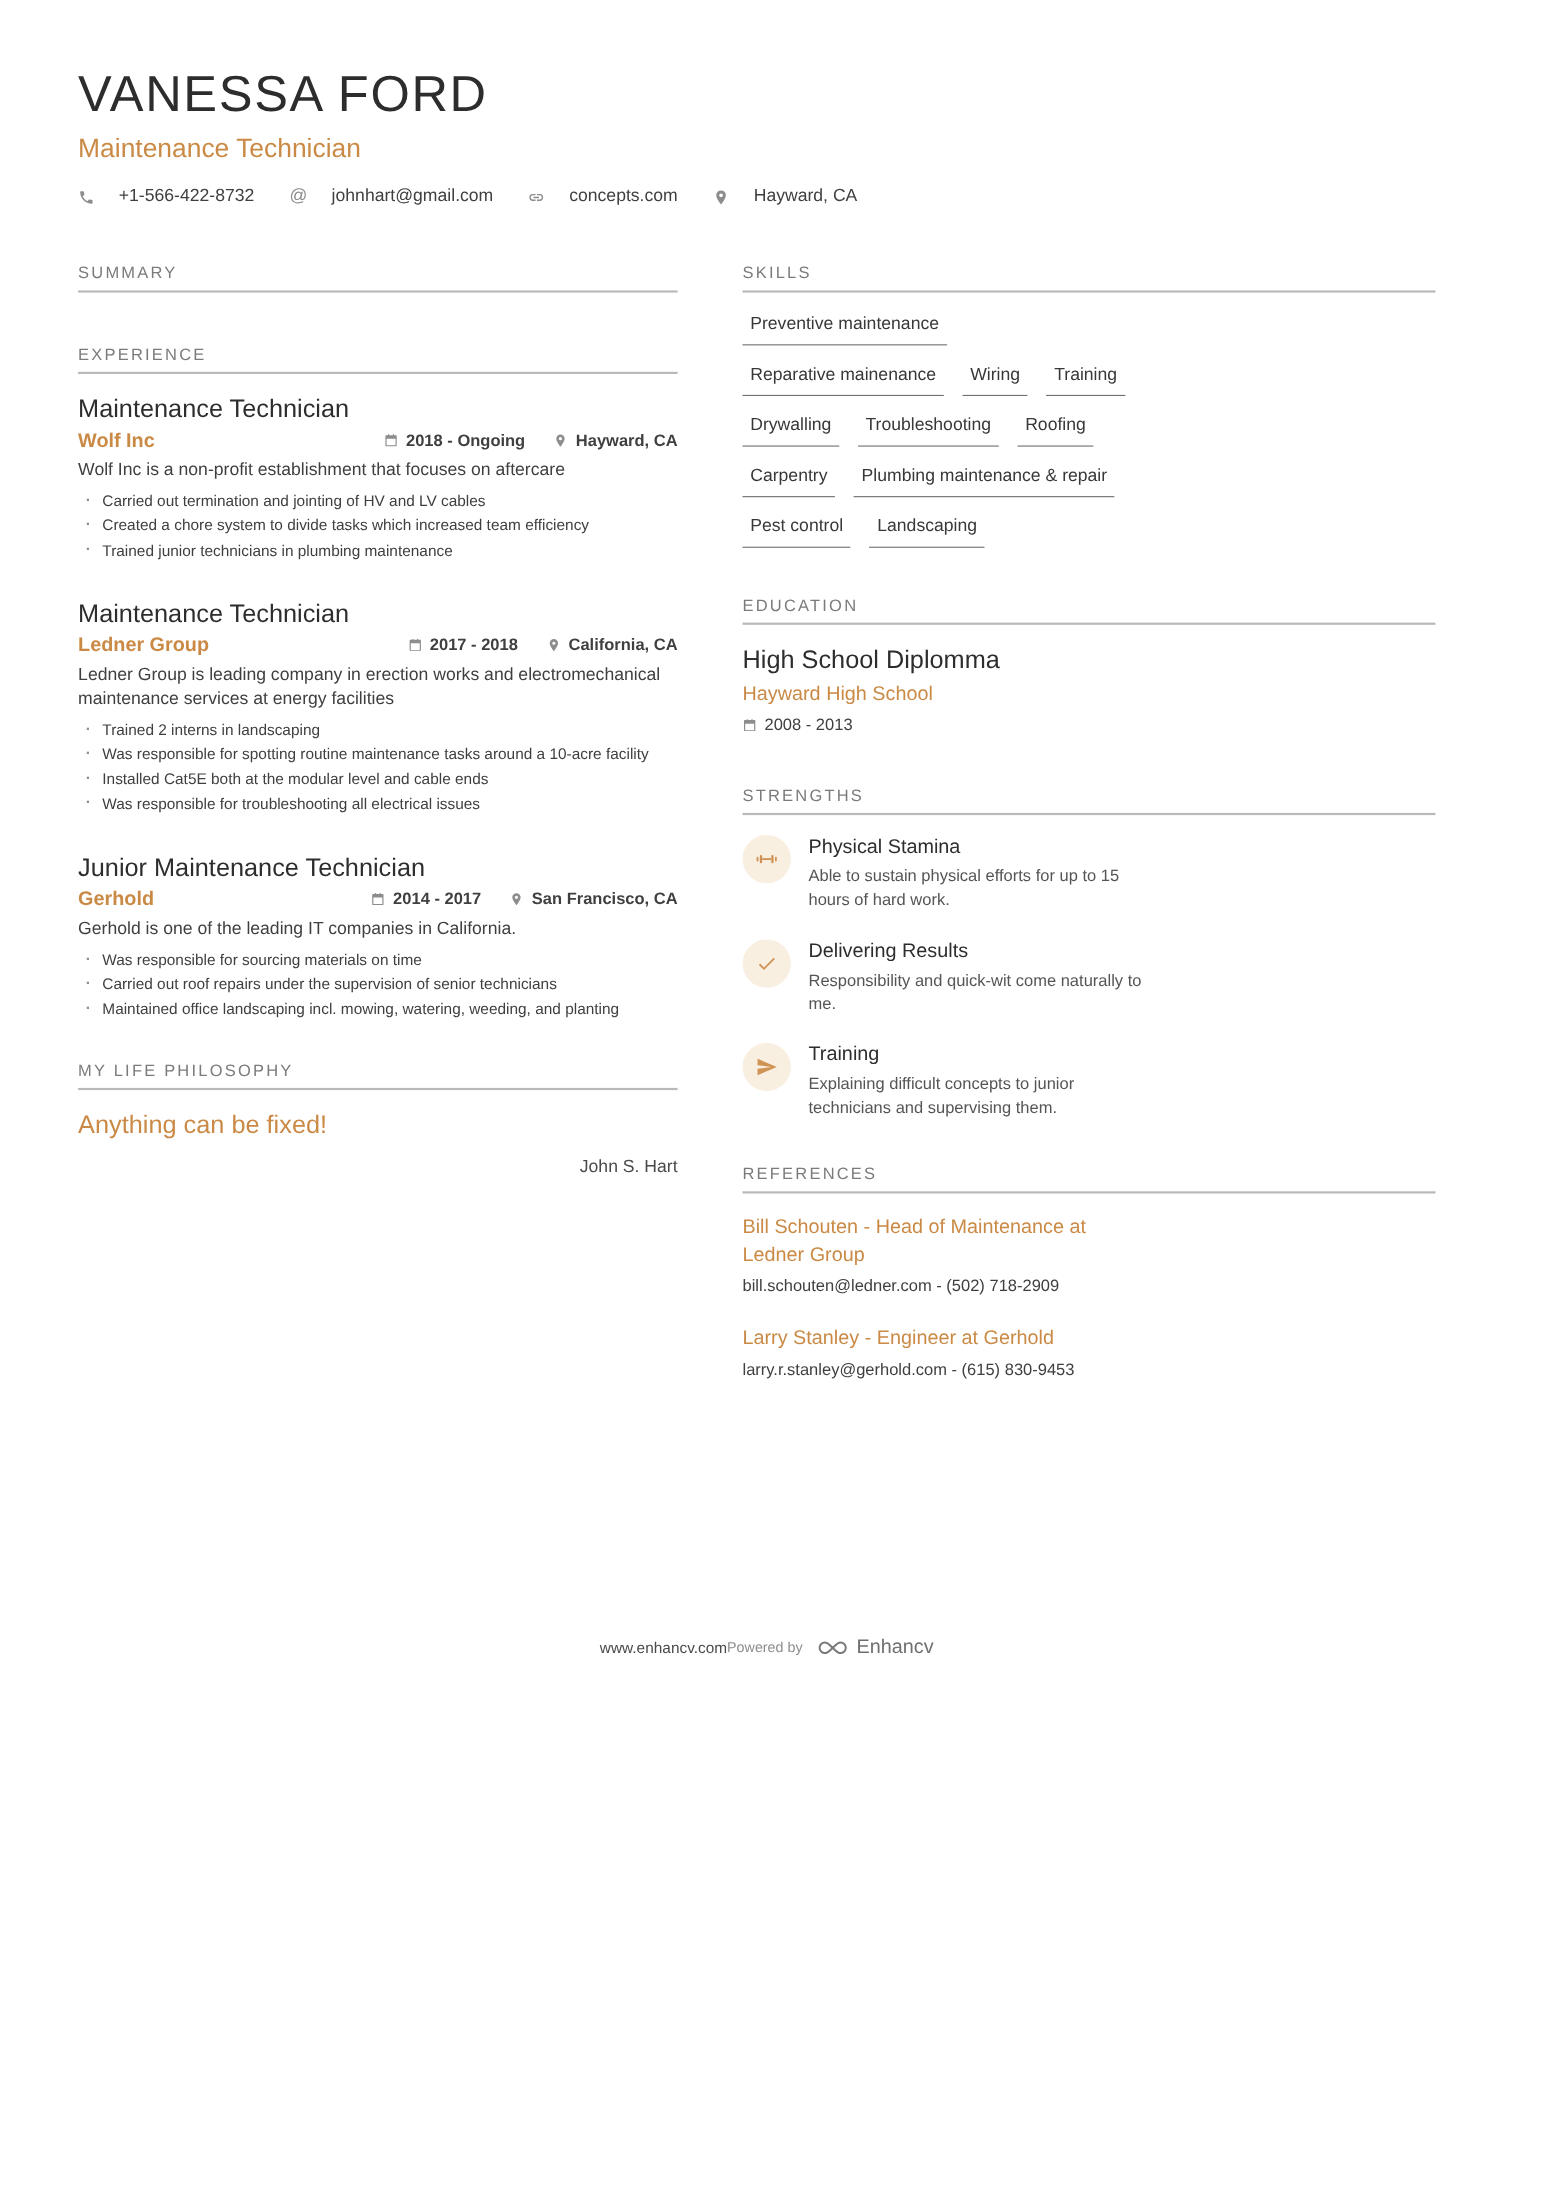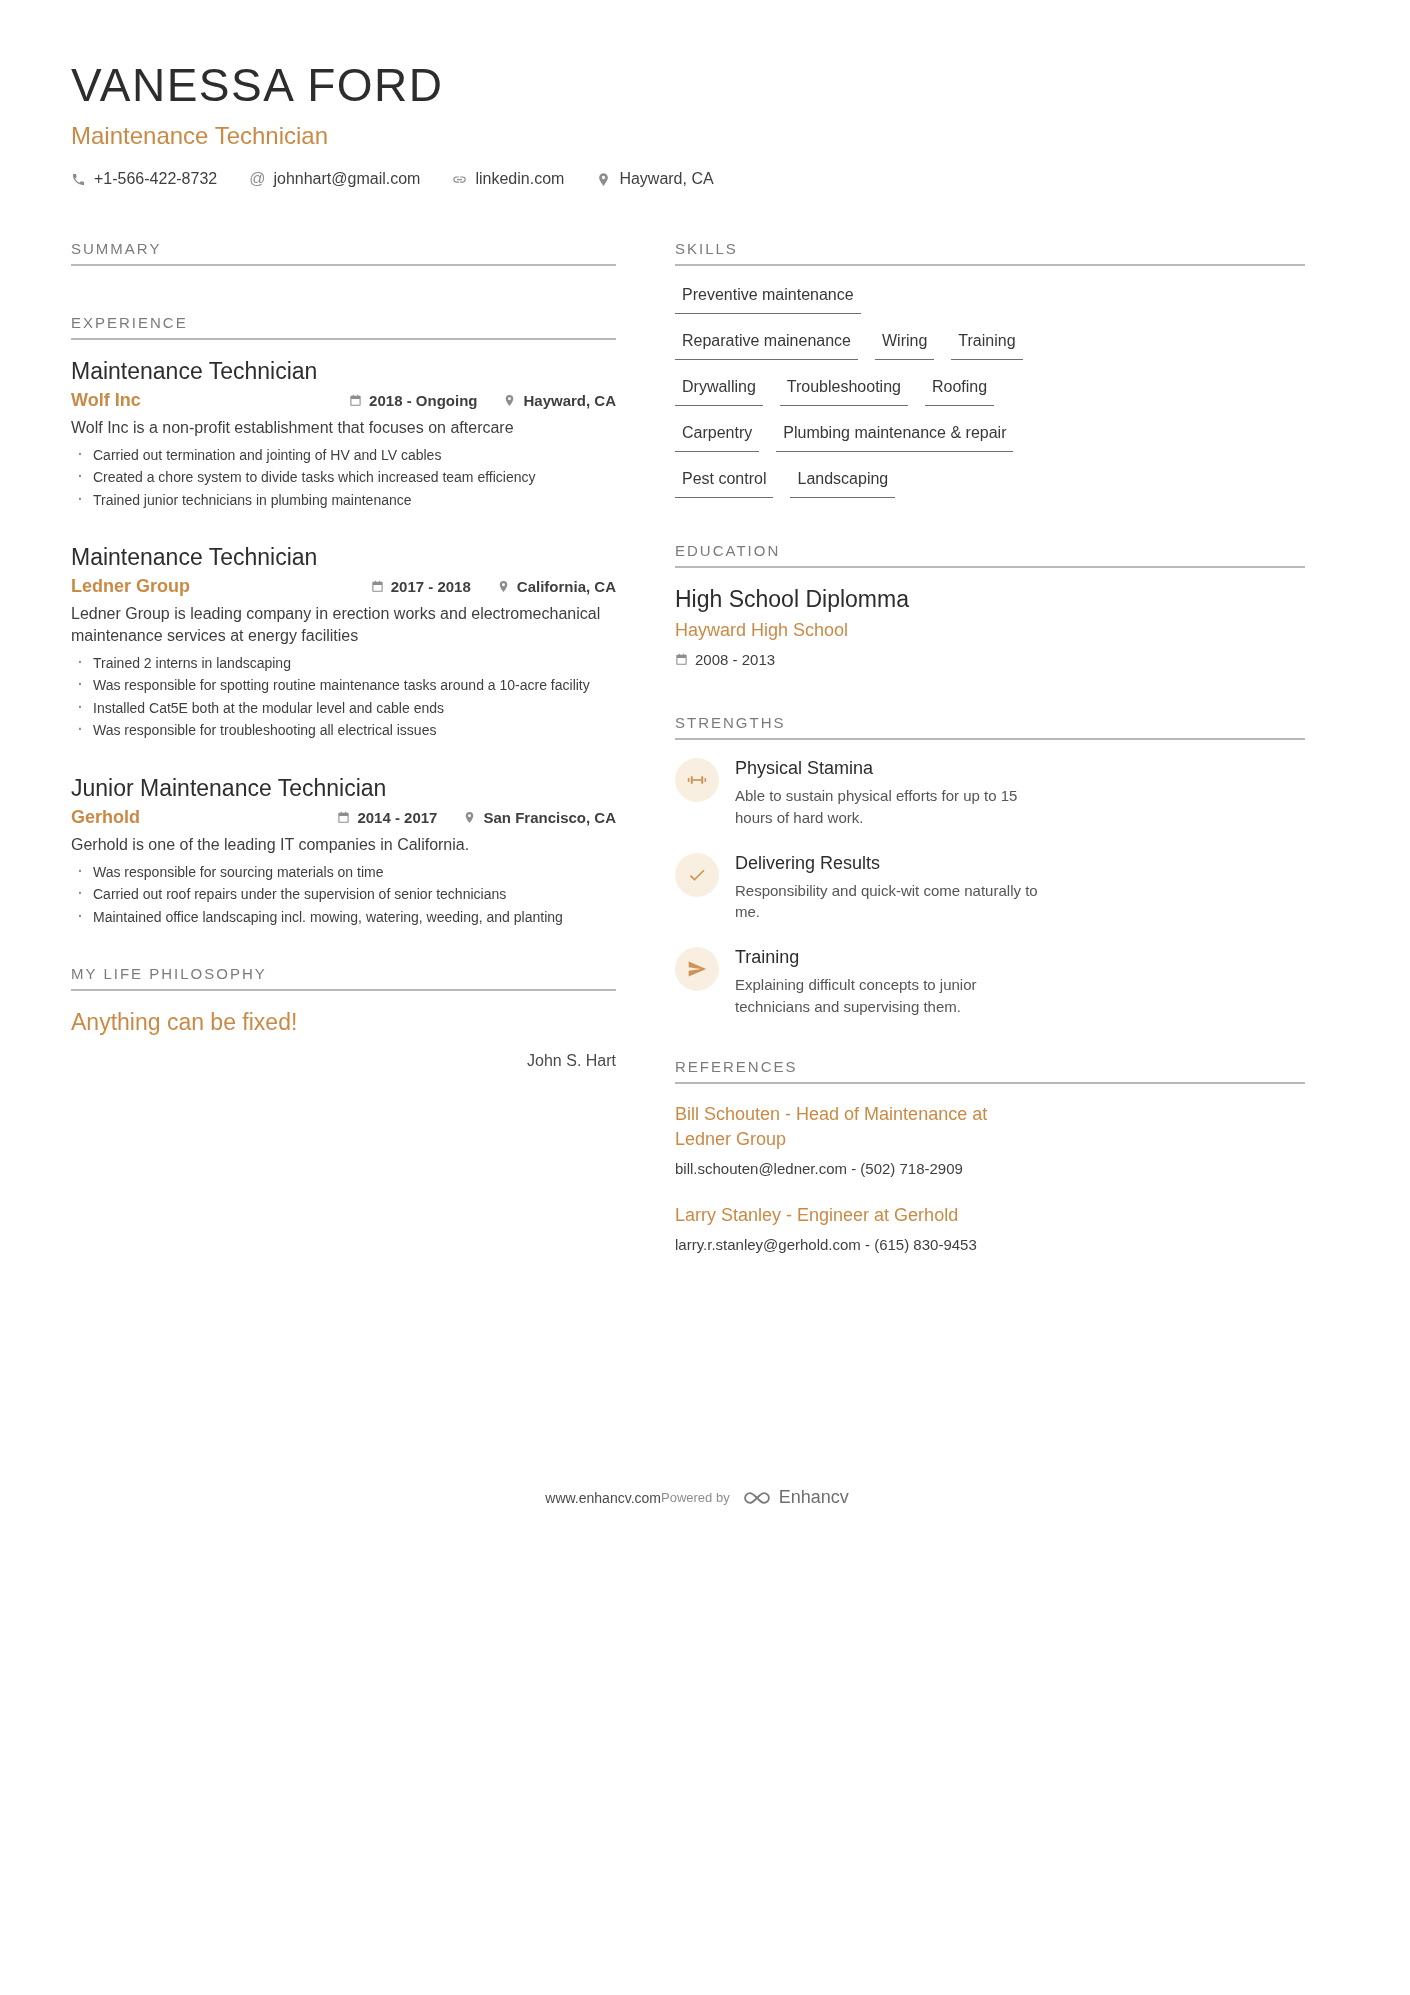--- a/index.html
+++ b/index.html
@@ -8,21 +8,21 @@
     width:1410px; height:1995px; position:relative; overflow:hidden;
     font-family:"Liberation Sans","DejaVu Sans",sans-serif;
     color:#3f3f3f; -webkit-font-smoothing:antialiased;
   }
   .page { padding:58px 105px 0 71px; }
 
   
   .name { font-size:46px; font-weight:500; letter-spacing:1.5px; color:#2d2d2d; }
   .job-title { font-size:24px; color:#ca8a45; margin-top:10px; font-weight:400; }
   .contacts { display:flex; align-items:center; gap:32px; margin-top:20px; font-size:16px; color:#3f3f3f; }
-  .contact { display:flex; align-items:center; gap:8px;justify-content:center; }
+  .contact { display:flex; align-items:center; gap:22px;justify-content:center; }
   .cicon { display:inline-flex; color:#8d8d8d; }
   .cicon svg { width:15px; height:15px; fill:currentColor; }
   .at-glyph { font-size:16px; color:#8d8d8d; line-height:1; }
 
   
   .columns { display:flex; gap:59px; margin-top:52px; }
   .col-left { flex:0 0 545px; width:545px; }
   .col-right { flex:1; min-width:0; }
 
   section { margin-bottom:48px; }
@@ -110,21 +110,21 @@
       <span class="contact">
         <span class="cicon at-glyph">@</span>
         <span>johnhart@gmail.com</span>
       </span>
       <span class="contact">
         <span class="cicon">
           <svg viewBox="0 0 24 24">
               <path d="M3.9 12a3.1 3.1 0 0 1 3.1-3.1h4V7H7a5 5 0 0 0 0 10h4v-1.9H7A3.1 3.1 0 0 1 3.9 12zM8 13h8v-2H8v2zm9-6h-4v1.9h4a3.1 3.1 0 0 1 0 6.2h-4V17h4a5 5 0 0 0 0-10z"></path>
             </svg>
         </span>
-        <span>linkedin.com</span>
+        <span>concepts.com</span>
       </span>
       <span class="contact">
         <span class="cicon">
           <svg viewBox="0 0 24 24">
               <path d="M12 1.8a7 7 0 0 0-7 7c0 5 7 13.4 7 13.4s7-8.4 7-13.4a7 7 0 0 0-7-7zm0 9.7a2.7 2.7 0 1 1 0-5.4 2.7 2.7 0 0 1 0 5.4z"></path>
             </svg>
         </span>
         <span>Hayward, CA</span>
       </span>
     </div>

